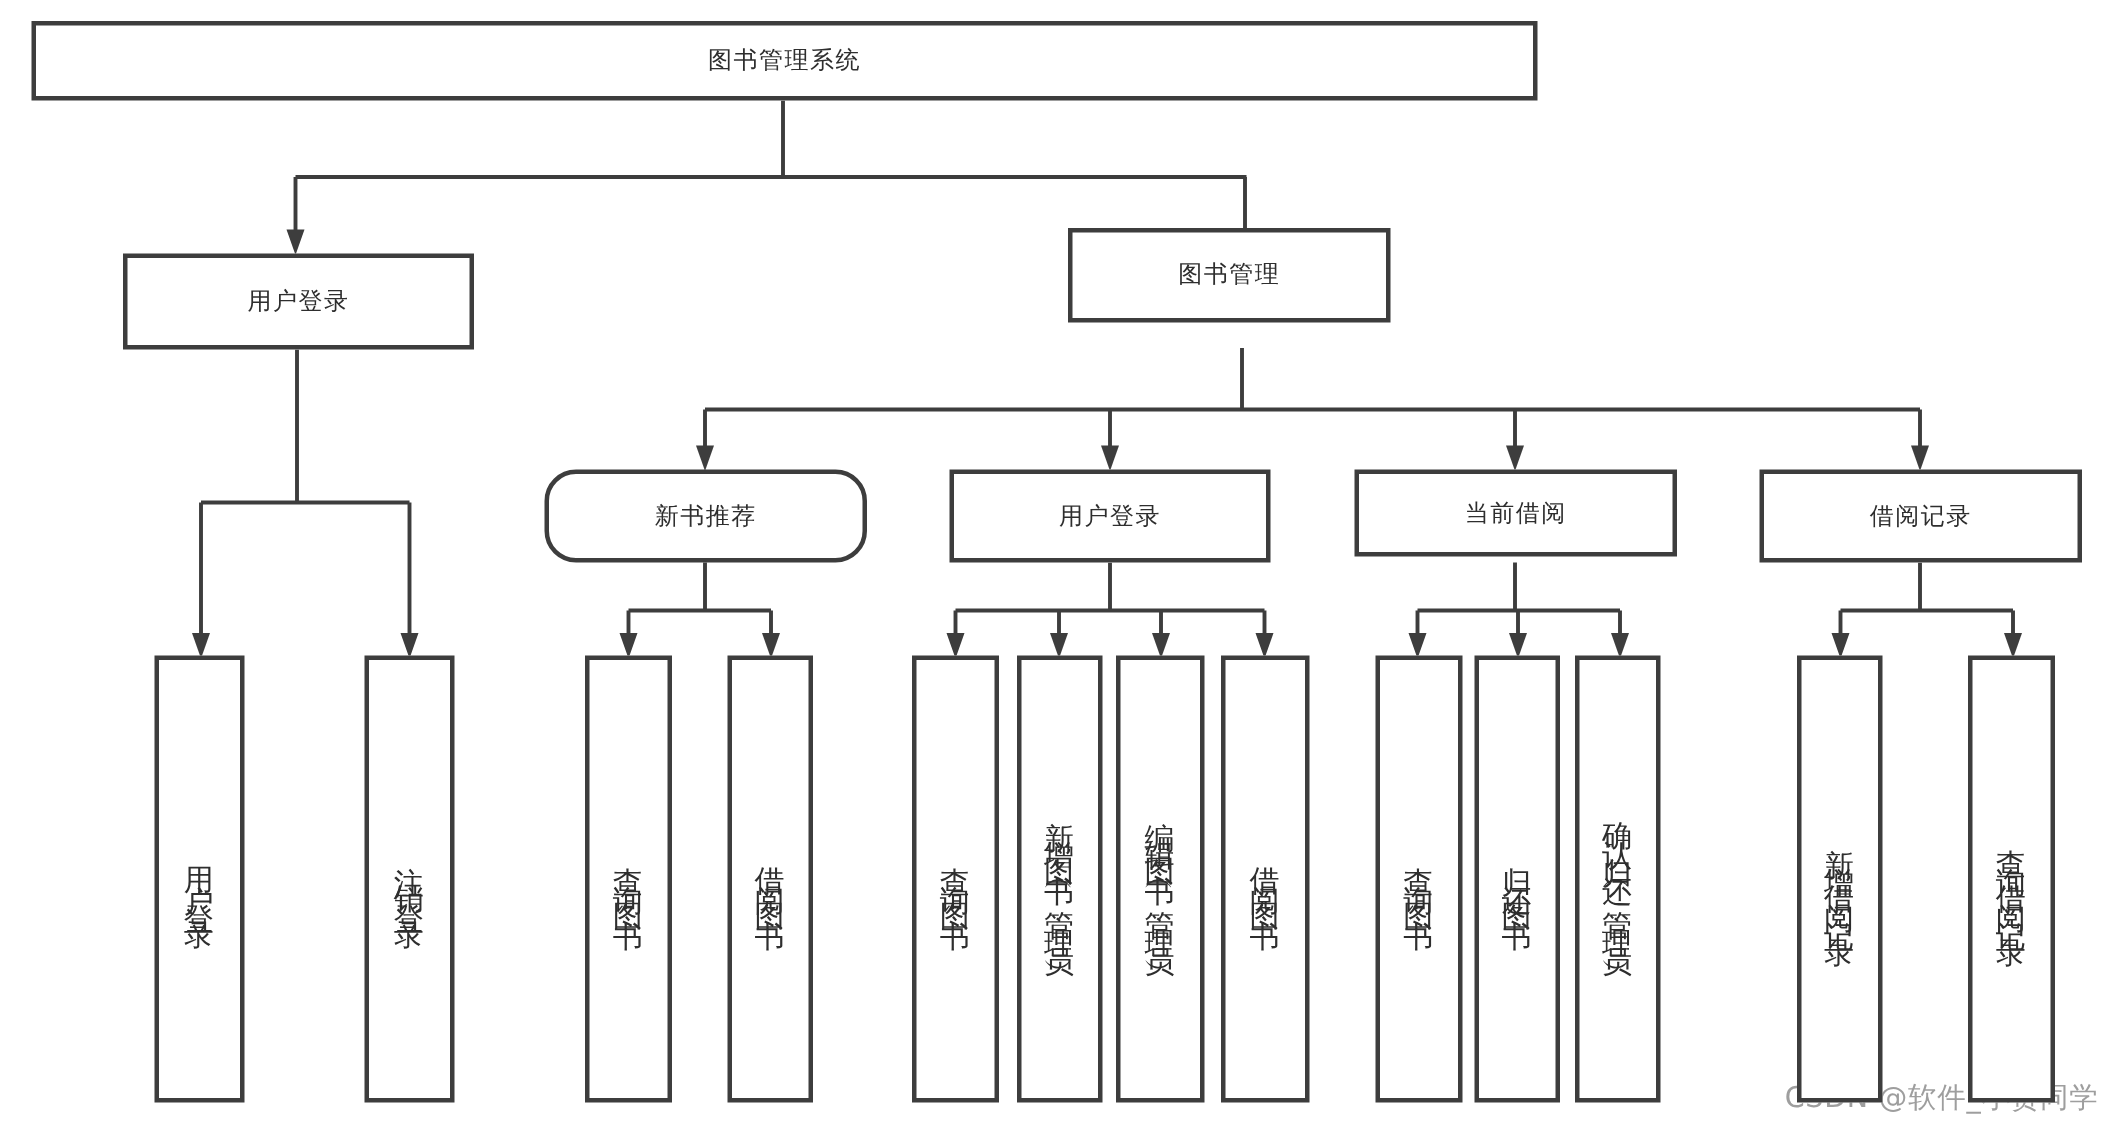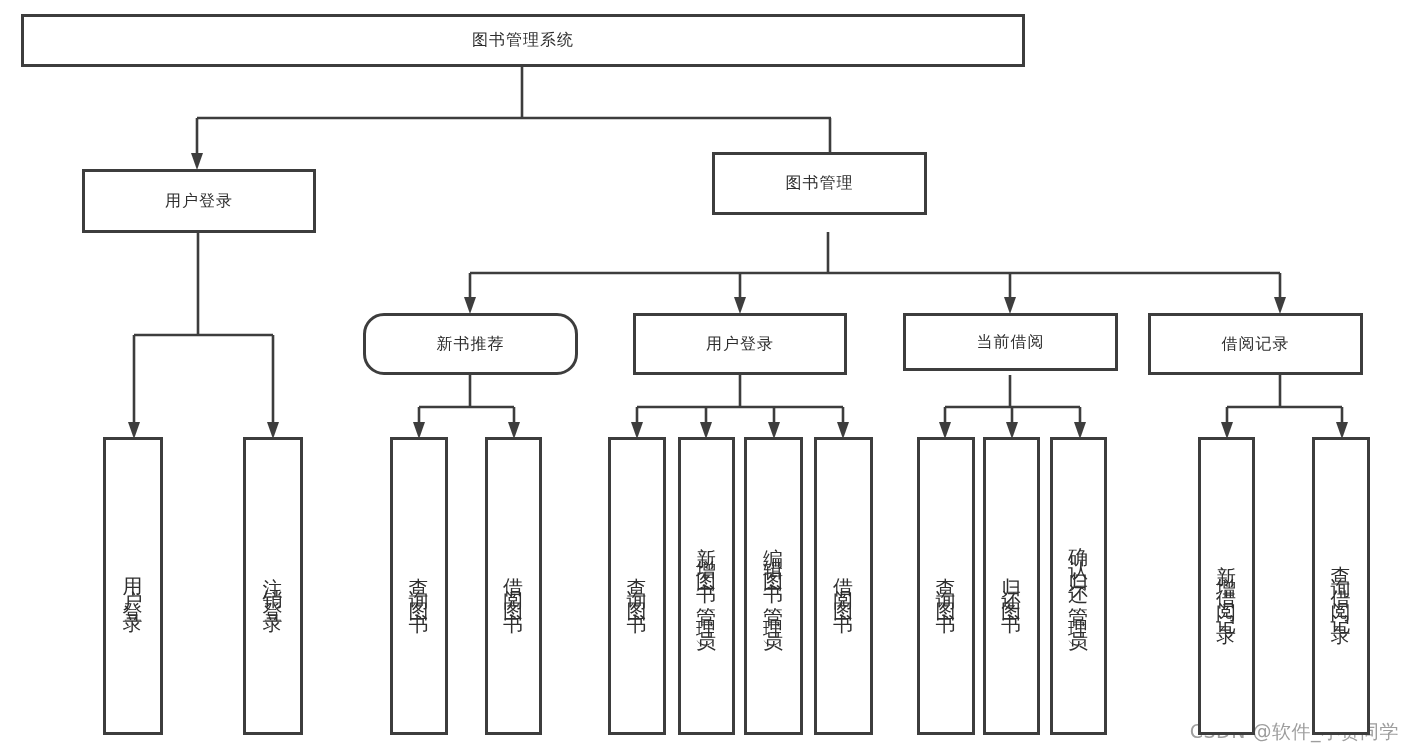--- a/index.html
+++ b/index.html
@@ -131,21 +131,21 @@
     </div>
     <div class="node h" style="left: 363px; top: 313px; width: 215px; height: 62px; border-radius: 21px;">
       <span>新书推荐</span>
     </div>
     <div class="node h" style="left: 633px; top: 313px; width: 214px; height: 62px;">
       <span>用户登录</span>
     </div>
     <div class="node h" style="left: 903px; top: 313px; width: 215px; height: 58px;">
       <span>当前借阅</span>
     </div>
-    <div class="node h" style="left: 1148px; top: 313px; width: 215px; height: 62px;">
+    <div class="node h" style="left: 1173px; top: 313px; width: 215px; height: 62px;">
       <span>借阅记录</span>
     </div>
     <div class="node v" style="left: 103px; top: 437px; width: 60px; height: 298px;">
       <span>用户登录</span>
     </div>
     <div class="node v" style="left: 243px; top: 437px; width: 60px; height: 298px;">
       <span>注销登录</span>
     </div>
     <div class="node v" style="left: 390px; top: 437px; width: 58px; height: 298px;">
       <span>查询图书</span>

